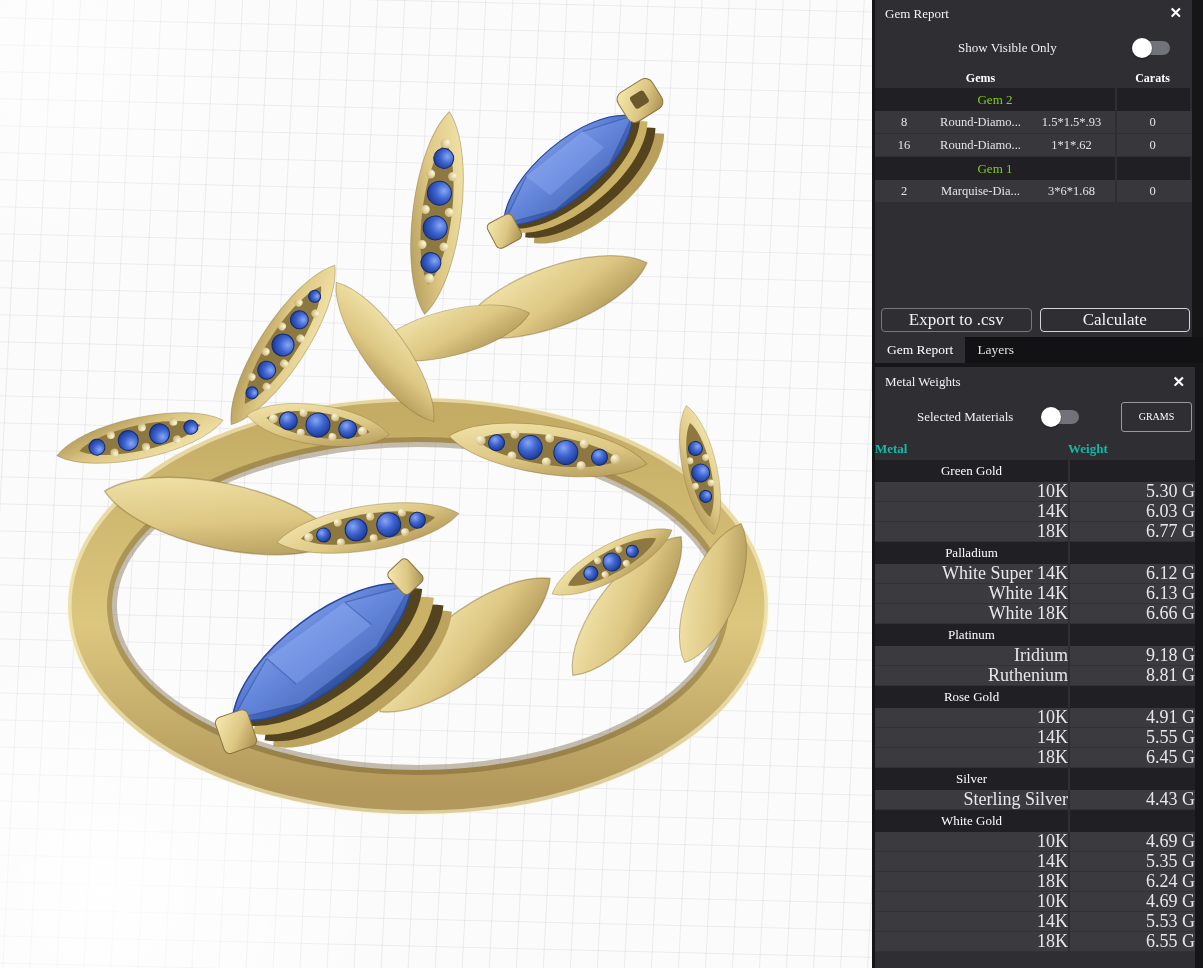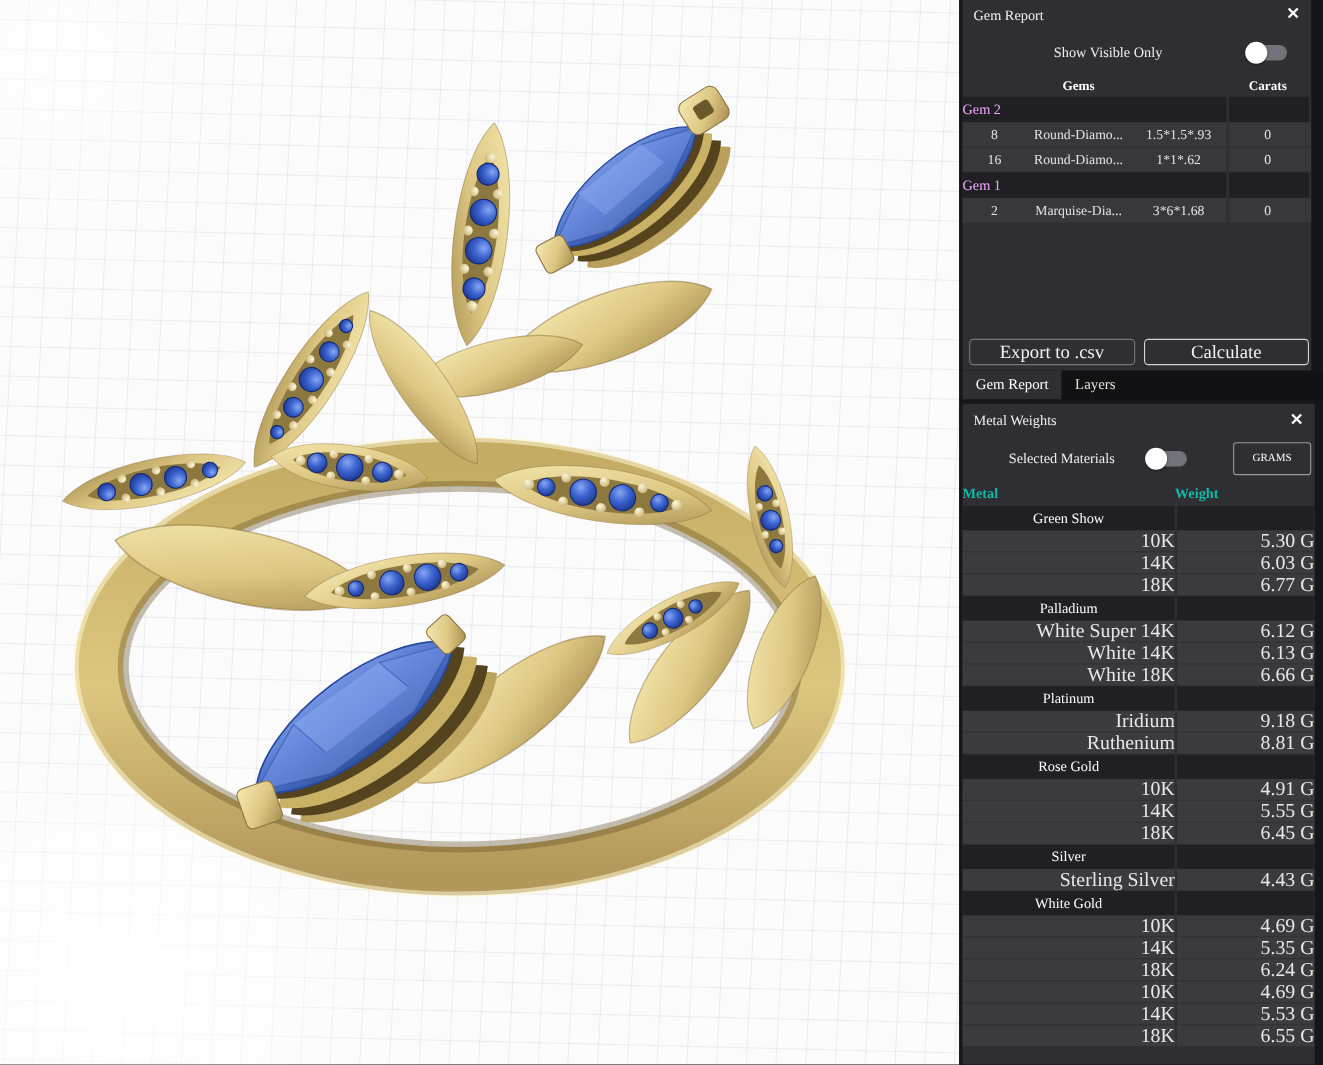--- a/index.html
+++ b/index.html
@@ -40,21 +40,21 @@
   .switch .knob { position:absolute; left:-2px; top:-3px; width:20px; height:20px; border-radius:50%; background:#fff; box-shadow:0 1px 2px rgba(0,0,0,.4); }
   
   .svo-row { height:42px; display:flex; align-items:center; padding-right:22px; }
   .svo-row .lbl { margin-left:83px; color:#f0f0f0; }
   .svo-row .switch { margin-left:auto; }
   .g-headrow { height:19px; display:grid; grid-template-columns:58px 95px 87px 75px; align-items:center; text-align:center; color:#fff; font-weight:bold; font-size:12px; }
   .g-headrow .h-gems { grid-column:2; }
   .g-headrow .h-carats { grid-column:4; }
   .gtable { position:relative; width:100%; height:115px; }
   .g-group { height:23px; display:grid; grid-template-columns:240px 75px; background:#2e2e33; }
-  .g-group .gname { background:#1f1f24; color:#f0abfc; line-height:23px; }
+  .g-group .gname { background:#1f1f24; color:#84cc16; text-align:center; line-height:23px; }
   .g-group .gfill { background:#1f1f24; margin-left:2px; }
   .g-row { height:23px; display:grid; grid-template-columns:58px 95px 87px 75px; background:#37373c; border-bottom:1px solid rgba(0,0,0,.14); }
   .g-row span { text-align:center; line-height:22px; color:#e4e4e4; font-size:12.5px; overflow:hidden; white-space:nowrap; }
   .v-div { position:absolute; top:0; bottom:0; left:240px; width:2px; background:#2e2e33; }
   .btn-row { position:absolute; top:308px; left:0; width:100%; display:flex; gap:8px; padding:0 2px 0 6px; }
   .btn { flex:1; height:24px; background:transparent; border-radius:4px; color:#f2f2f2; font-size:17px; text-align:center; line-height:22px; cursor:pointer; }
   .btn-export { border:1px solid #76767c; }
   .btn-calc { border:1px solid #d4d4d8; }
   
   .tabs { position:absolute; left:3px; top:337px; right:0; height:26px; background:#121214; display:flex; color:#e0e0e0; font-size:13.5px; }
@@ -353,21 +353,21 @@
           </span>
         <div class="grams-btn">GRAMS</div>
       </div>
       <div class="m-headrow">
         <span>Metal</span>
         <span>Weight</span>
       </div>
       <div class="mtable">
 
         <div class="m-group">
-            <span class="gname">Green Show</span>
+            <span class="gname">Green Gold</span>
             <span class="gfill"></span>
           </div>
         <div class="m-row">
             <span>10K</span>
             <span>5.30 G</span>
           </div>
         <div class="m-row">
             <span>14K</span>
             <span>6.03 G</span>
           </div>

